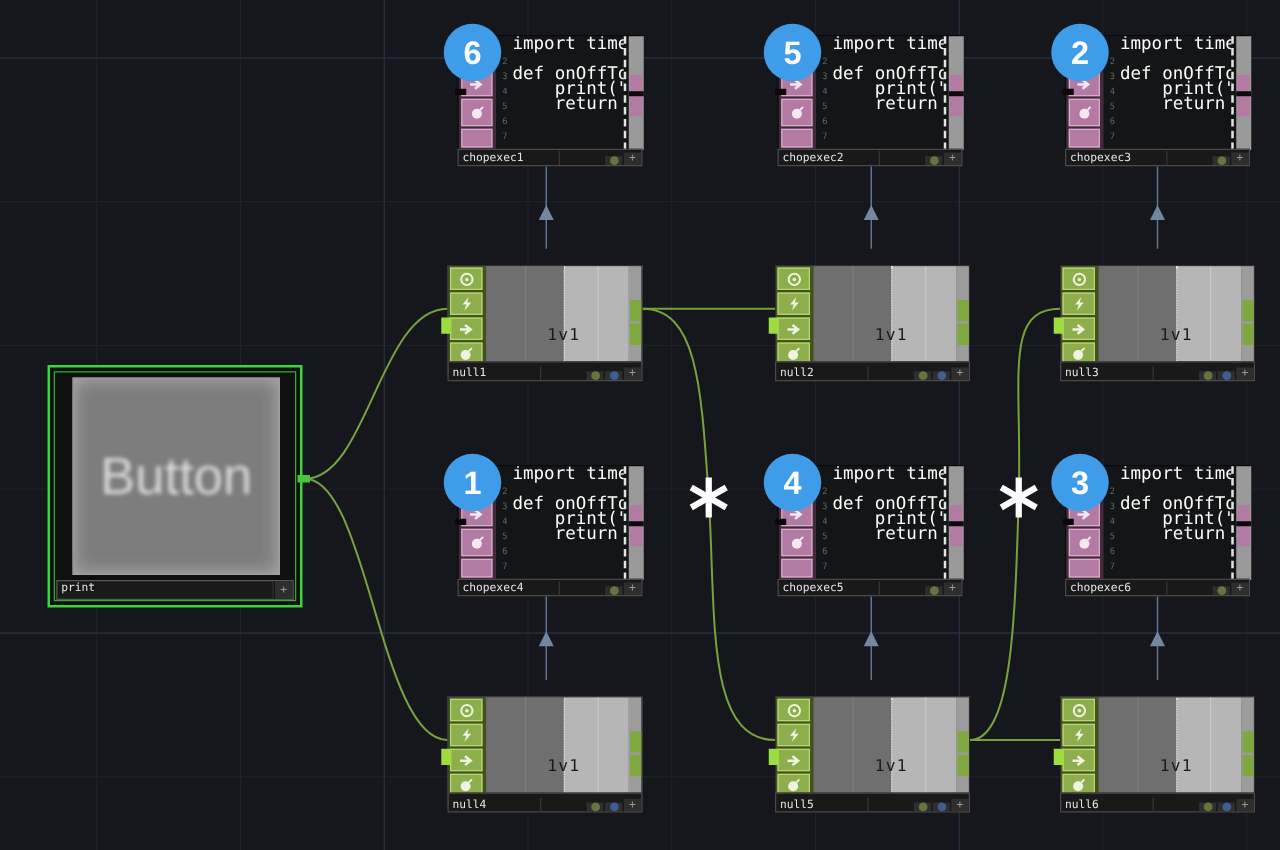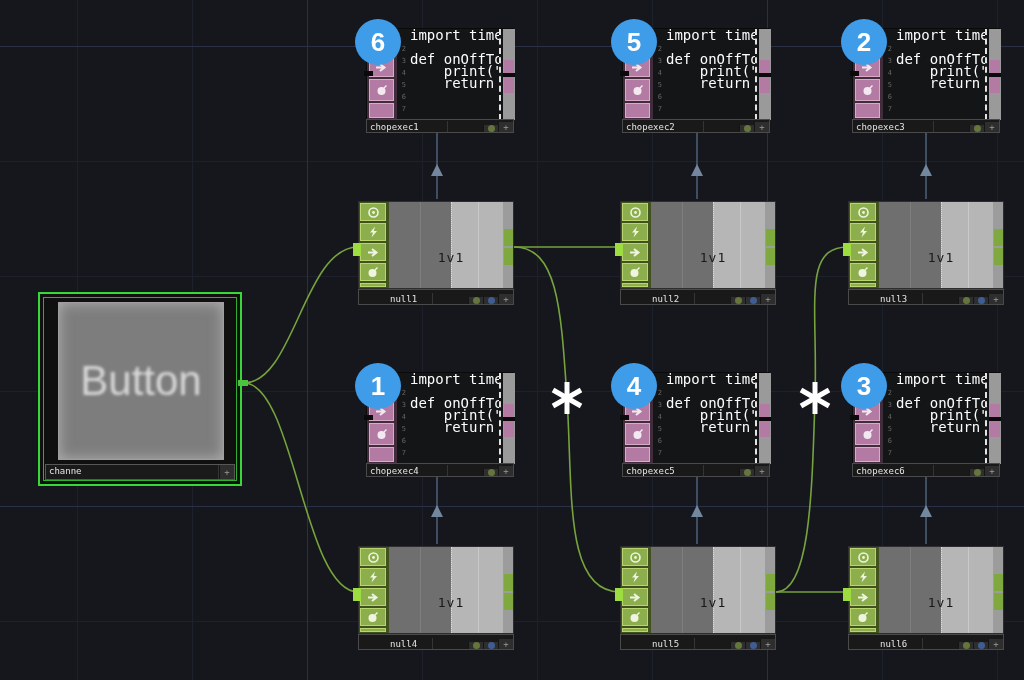--- a/index.html
+++ b/index.html
@@ -33,31 +33,31 @@
   .cx-strip{position:absolute;left:136px;top:0;width:12px;height:91px;background:#9a9a9a;}
   .cx-pink{position:absolute;left:1px;width:10px;background:#b37ba3;}
   .cx-pinkA{top:31px;height:14px;}
   .cx-pinkB{top:48px;height:16px;}
   .cx-outtick{position:absolute;left:0;top:44px;width:12px;height:4px;background:#0a0a0a;}
   .cx-intick{position:absolute;left:-3px;top:42px;width:9px;height:5px;background:#0a0a0a;z-index:3;}
 
   
   .name-bar{position:absolute;left:0;bottom:0;right:0;background:#191919;border:1px solid #4a4a4a;box-sizing:border-box;display:flex;align-items:flex-end;}
   .cx .name-bar{height:14px;}
-  .nl .name-bar{height:16px;padding-left:28px;}
+  .nl .name-bar{height:16px;}
   .nm-field{flex:1;font-size:9px;color:#e5e5e5;padding:1px 0 0 3px;border-right:1px solid #353535;overflow:hidden;white-space:nowrap;}
   .nm-spacer{width:34px;border-right:1px solid #353535;}
   .nm-btn{width:14px;border-left:1px solid #151515;background:#2e2e2e;display:flex;align-items:center;justify-content:center;color:#9a9a9a;font-size:9px;}
   .dot{width:7px;height:7px;border-radius:50%;}
   .dot-olive{background:#66753c;}
   .dot-blue{background:#3f5d92;}
 
   
   .nl{width:156px;height:105px;}
-  .nl-body{position:absolute;left:0;top:1px;width:156px;height:88px;background:#6f6f6f;border:1px solid #2e2e2e;box-sizing:border-box;text-decoration:underline;}
+  .nl-body{position:absolute;left:0;top:12px;width:156px;height:88px;background:#6f6f6f;border:1px solid #2e2e2e;box-sizing:border-box;text-decoration:underline;}
   .nl-side{position:absolute;left:0;top:0;width:30px;height:86px;background:#41521f;box-sizing:border-box;}
   .nl-blk{position:absolute;left:1px;width:26px;height:18px;background:#8cae4d;border:1px solid #b9d66e;box-sizing:border-box;display:flex;align-items:center;justify-content:center;}
   .nl-blk1{top:1px;}.nl-blk2{top:21px;}.nl-blk3{top:41px;}.nl-blk4{top:61px;}
   .nl-blk5{top:81px;height:4px;}
   .nl-dark{position:absolute;left:30px;top:0;width:62px;height:86px;background:#6f6f6f;}
   .nl-div1{position:absolute;left:61px;top:0;width:1px;height:86px;background:#7e7e7e;}
   .nl-light{position:absolute;left:92px;top:0;width:52px;height:86px;background:#b6b6b6;border-left:1px dotted #dcdcdc;box-sizing:border-box;}
   .nl-div2{position:absolute;left:26px;top:0;width:1px;height:86px;background:#c9c9c9;}
   .nl-value{position:absolute;left:62px;top:48px;width:60px;text-align:center;font-size:13px;color:#191919;letter-spacing:1px;}
   .nl-strip{position:absolute;left:144px;top:0;width:10px;height:86px;background:#9c9c9c;}
@@ -131,21 +131,21 @@
       <line x1="4" y1="10" x2="32" y2="26"></line>
       <line x1="4" y1="26" x2="32" y2="10"></line>
     </g>
   </svg>
 
   <div class="node" id="button-node">
     <div class="btn-img">
       <span class="btn-label">Button</span>
     </div>
     <div class="btn-name-bar">
-      <div class="nm-field">channe</div>
+      <div class="nm-field">print</div>
       <div class="nm-btn">+</div>
     </div>
     <div class="btn-outtick"></div>
   </div>
 
   <div class="node cx" style="left:366px;top:28px">
     <div class="cx-body">
       <div class="cx-side">
         <div class="cx-blk cx-blk1"></div>
         <div class="cx-blk cx-blk2">

